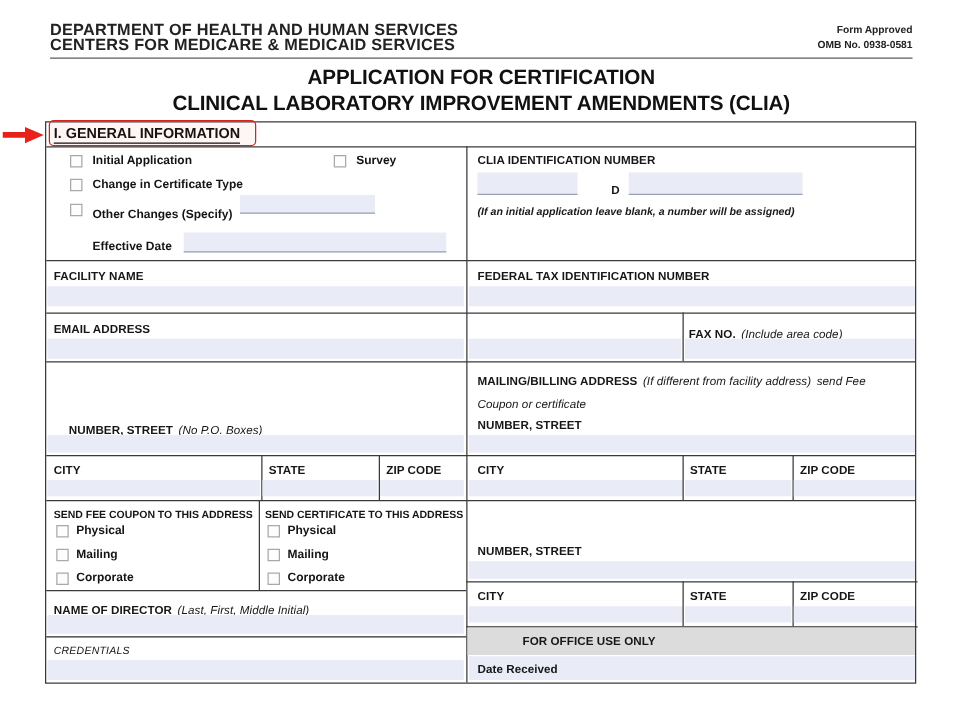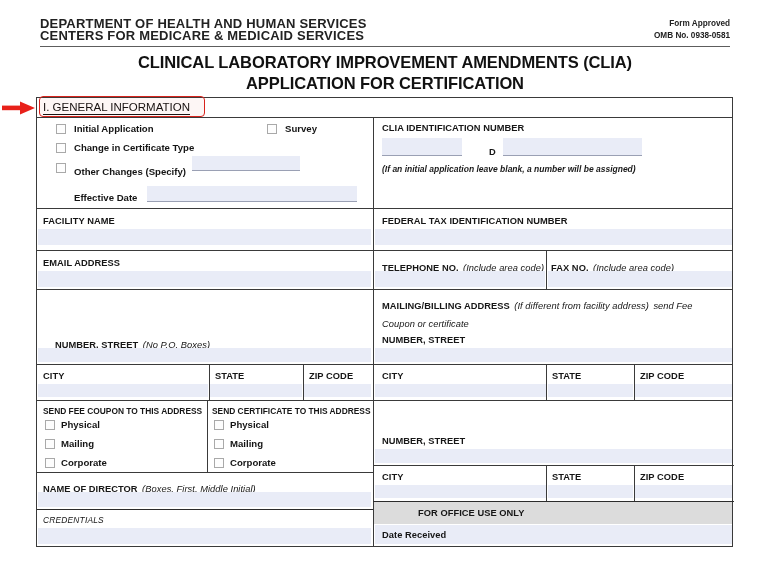--- a/index.html
+++ b/index.html
@@ -50,21 +50,21 @@
   .hr { position: absolute; left: 0; width: 100%; height: 0; border-top: 1.1px solid #3a3a3a; }
   .hr.thick { border-top: 1.6px solid #2c2c2c; }
   .vr { position: absolute; width: 0; border-left: 1.1px solid #3a3a3a; }
 
   
   .section-band {
     position: absolute; left: 0; top: 0; width: 100%; height: 19px;
   }
   .section-title {
     position: absolute; left: 6px; top: 2px;
-    font-size: 11.5px; font-weight: 400; color: #111;
+    font-size: 11.5px; font-weight: 700; color: #111;
     border-bottom: 1.3px solid #111; padding-bottom: 0px;
     line-height: 14px;
   }
   .section-hl {
     position: absolute; left: 2px; top: -2px; width: 166px; height: 21px;
     border: 1.6px solid #d8231c; border-radius: 4px;
     background: rgba(216,35,28,0.045);
     box-sizing: border-box;
   }
   .arrow {
@@ -110,22 +110,22 @@
     <div class="agency">DEPARTMENT OF HEALTH AND HUMAN SERVICES</div>
     <div class="agency">CENTERS FOR MEDICARE &amp; MEDICAID SERVICES</div>
     <div class="approved">
       <div>Form Approved</div>
       <div>OMB No. 0938-0581</div>
     </div>
   </div>
   <div class="rule-top"></div>
 
   <div class="title-wrap">
+    <div class="title-line">APPLICATION FOR CERTIFICATION</div>
     <div class="title-line">CLINICAL LABORATORY IMPROVEMENT AMENDMENTS (CLIA)</div>
-    <div class="title-line">APPLICATION FOR CERTIFICATION</div>
   </div>
 
   <svg class="arrow" viewBox="0 0 34 14">
     <rect x="0" y="4.6" width="20" height="4.6" fill="#e8211a"></rect>
     <polygon points="18,0.5 33,7 18,13.5" fill="#e8211a"></polygon>
   </svg>
 
   <div class="form">
 
     <div class="vr" style="left:336px; top:19px; height:429px;"></div>
@@ -164,24 +164,20 @@
     <div class="fill" style="left:1px; top:131px; width:333px; height:16px;"></div>
 
     <div class="lbl abs" style="left:345px; top:117px;">FEDERAL TAX IDENTIFICATION NUMBER</div>
     <div class="fill" style="left:338px; top:131px; width:357px; height:16px;"></div>
 
     <div class="hr" style="top:152px;"></div>
 
     <div class="lbl abs" style="left:6px; top:159px;">EMAIL ADDRESS</div>
     <div class="fill" style="left:1px; top:173px; width:333px; height:16px;"></div>
 
-    <div class="abs" style="left:345px; top:159px;">
-      <span class="lbl">TELEPHONE NO.</span>
-      <span class="lbl it">(Include area code)</span>
-    </div>
     <div class="fill" style="left:338px; top:173px; width:170px; height:16px;"></div>
 
     <div class="vr" style="left:509px; top:152px; height:39px;"></div>
 
     <div class="abs" style="left:514px; top:159px;">
       <span class="lbl">FAX NO.</span>
       <span class="lbl it">(Include area code)</span>
     </div>
     <div class="fill" style="left:511px; top:173px; width:184px; height:16px;"></div>
 
@@ -258,21 +254,21 @@
     <div class="fill" style="left:511px; top:387px; width:85px; height:13px;"></div>
     <div class="vr" style="left:597px; top:367px; height:36px;"></div>
 
     <div class="lbl abs" style="left:603px; top:373px;">ZIP CODE</div>
     <div class="fill" style="left:598px; top:387px; width:97px; height:13px;"></div>
 
     <div class="hr" style="top:374px; left:0; width:336px;"></div>
 
     <div class="abs" style="left:6px; top:380px;">
       <span class="lbl">NAME OF DIRECTOR</span>
-      <span class="lbl it">(Boxes, First, Middle Initial)</span>
+      <span class="lbl it">(Last, First, Middle Initial)</span>
     </div>
     <div class="fill" style="left:1px; top:394px; width:333px; height:15px;"></div>
 
     <div class="hr thick" style="top:403px; left:336px; width:361px;"></div>
     <div class="hr thick" style="top:411px; left:0; width:336px;"></div>
 
     <div class="cred abs" style="left:6px; top:417px;">CREDENTIALS</div>
     <div class="fill" style="left:1px; top:430px; width:333px; height:16px;"></div>
 
     <div class="office-band" style="left:337px; top:404px; width:358px; height:22px;"></div>

